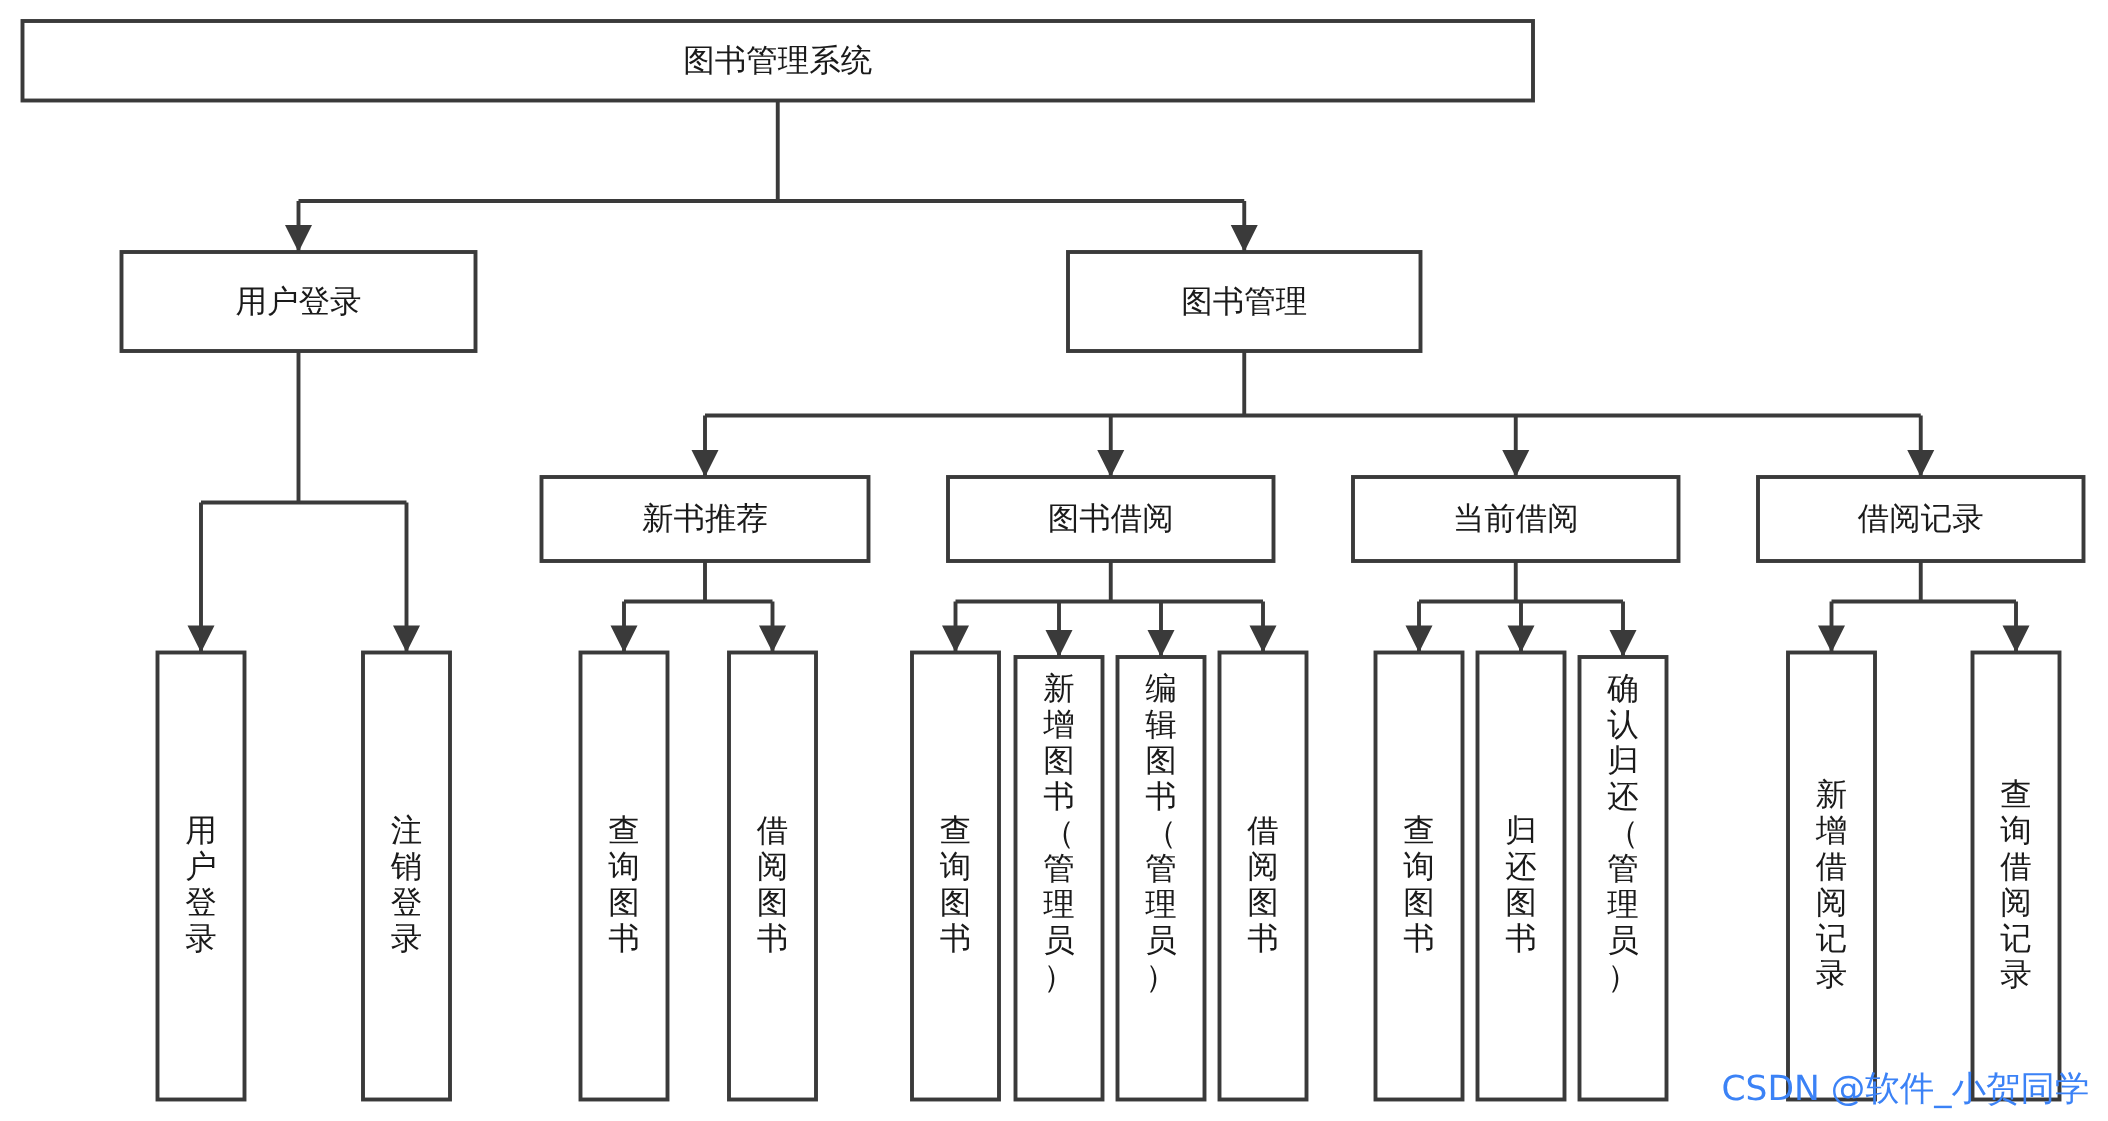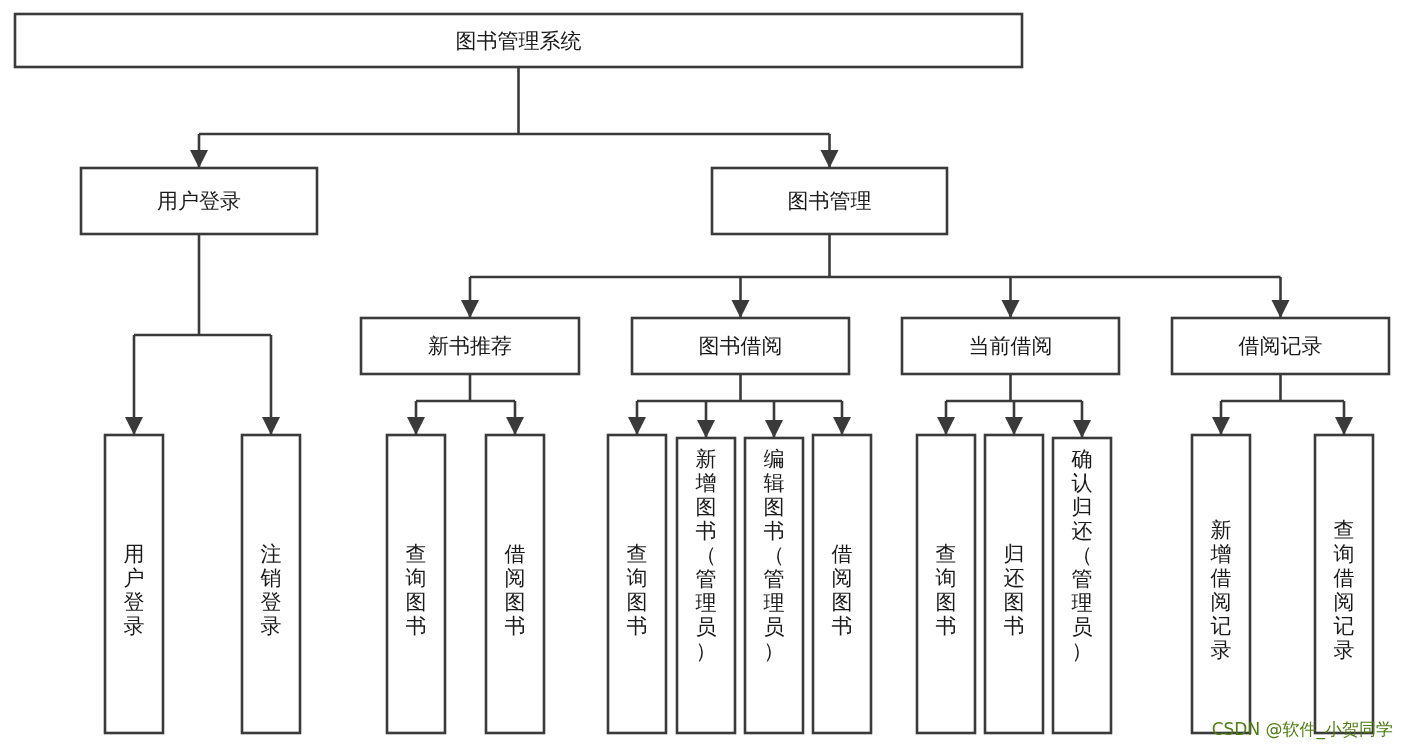--- a/index.html
+++ b/index.html
@@ -45,22 +45,22 @@
   }
   .edge-arrow {
     fill: #3a3a3a;
     stroke: none;
   }
   .watermark {
     position: absolute;
     right: 12px;
     bottom: 6px;
     font-family: "DejaVu Sans", "Liberation Sans", sans-serif;
-    font-size: 17px;
-    color: #4d7c0f;
+    font-size: 23px;
+    color: #3b82f6;
     white-space: nowrap;
     user-select: none;
   }
 </style>
 </head>
 <body>
 
 <div id="diagram-root">
   <svg id="flow-svg" viewBox="0 0 1405 747">
     <g id="edge-layer">

